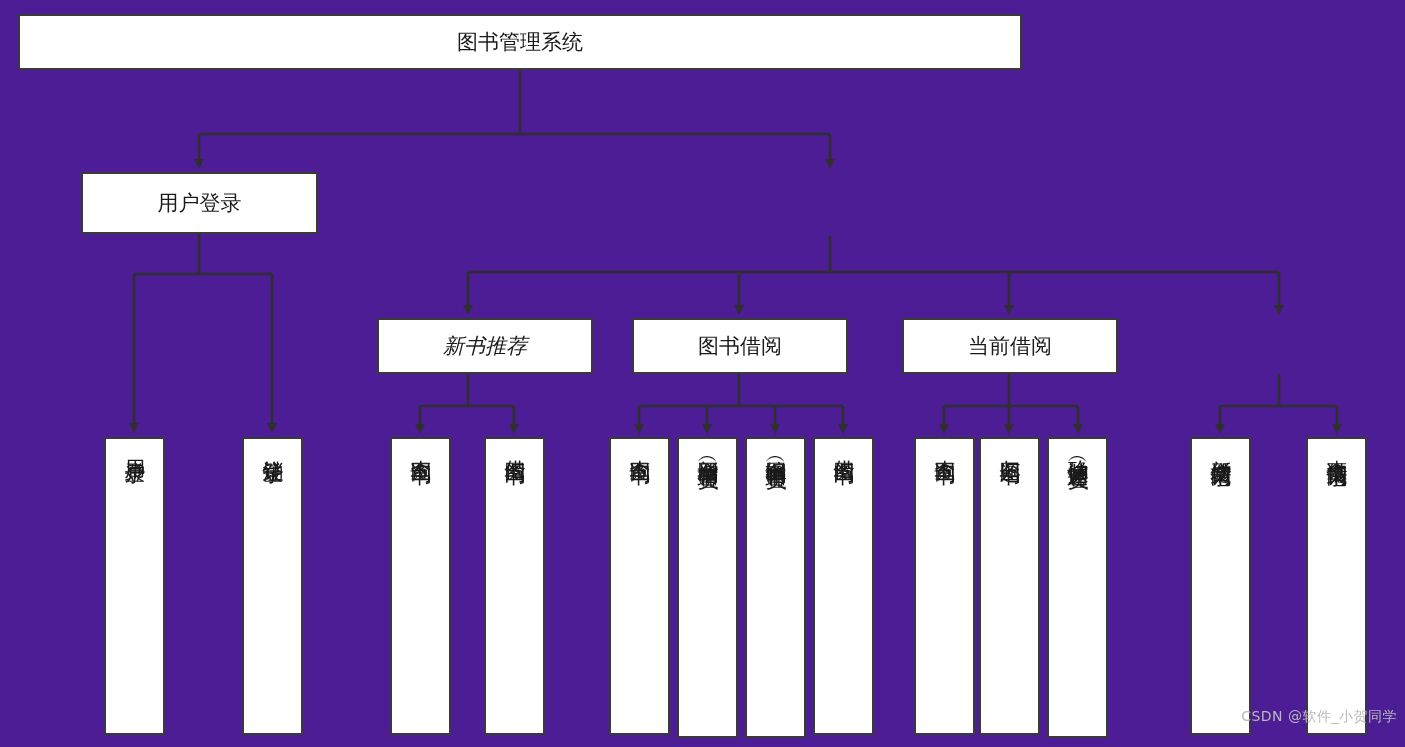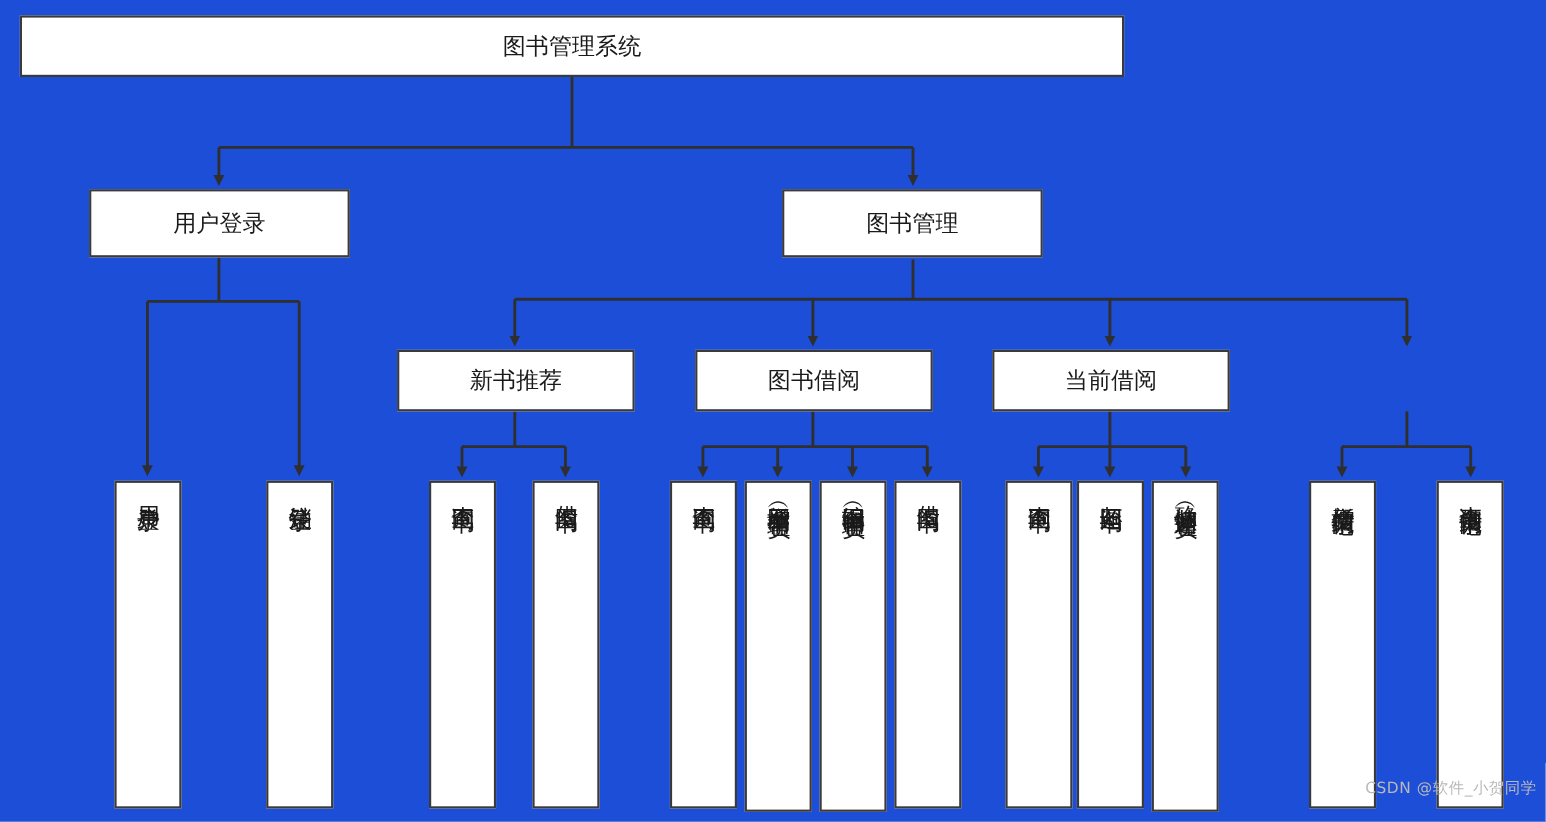--- a/index.html
+++ b/index.html
@@ -10,21 +10,21 @@
   body {
     width: 1405px;
     height: 747px;
     font-family: "DejaVu Sans", "Liberation Sans", sans-serif;
     overflow: hidden;
   }
   #diagram-root {
     position: relative;
     width: 1405px;
     height: 747px;
-    background: #1d4ed8;
+    background: #4c1d95;
   }
   svg.edges {
     position: absolute;
     left: 0;
     top: 0;
     width: 1405px;
     height: 747px;
   }
   .node {
     position: absolute;
@@ -127,25 +127,22 @@
     </g>
   </svg>
 
   <div class="node root horiz" style="left:18px; top:14px; width:1004px; height:56px;">
     <span class="label">图书管理系统</span>
   </div>
 
   <div class="node horiz" style="left:81px; top:172px; width:237px; height:62px;">
     <span class="label">用户登录</span>
   </div>
-  <div class="node horiz" style="left:711px; top:172px; width:237px; height:62px;">
-    <span class="label">图书管理</span>
-  </div>
 
-  <div class="node horiz" style="left:361px; top:318px; width:216px; height:56px;">
+  <div class="node horiz" style="left:377px; top:318px; width:216px; height:56px;font-style:italic;">
     <span class="label">新书推荐</span>
   </div>
   <div class="node horiz" style="left:632px; top:318px; width:216px; height:56px;">
     <span class="label">图书借阅</span>
   </div>
   <div class="node horiz" style="left:902px; top:318px; width:216px; height:56px;align-items:center;">
     <span class="label">当前借阅</span>
   </div>
 
   <div class="node vert" style="left:104px; top:437px; width:61px; height:298px;">

